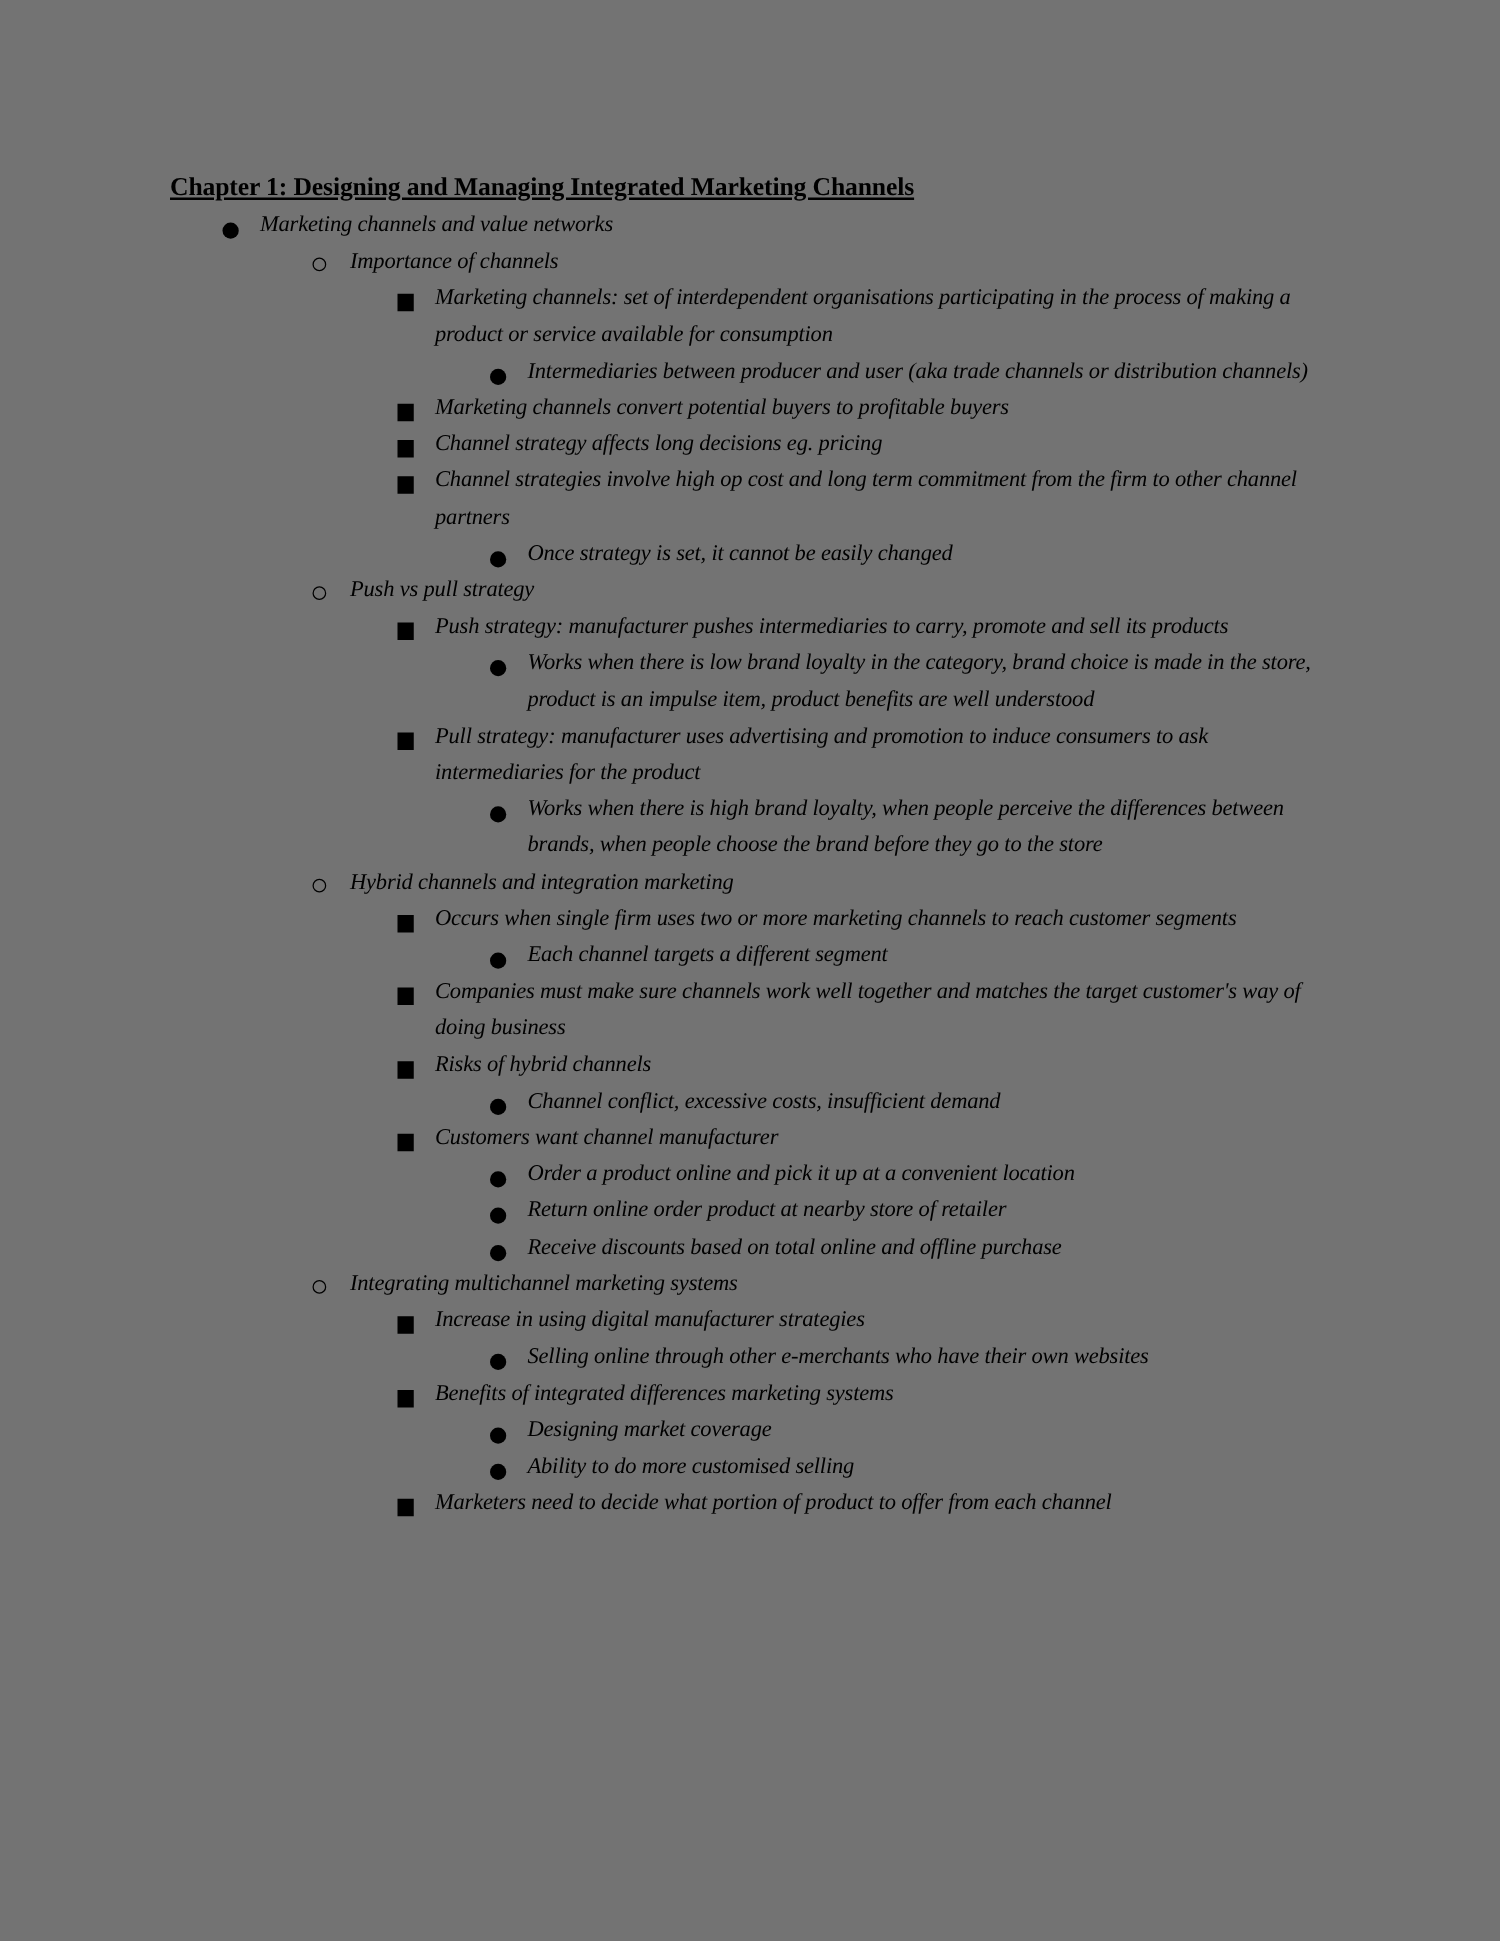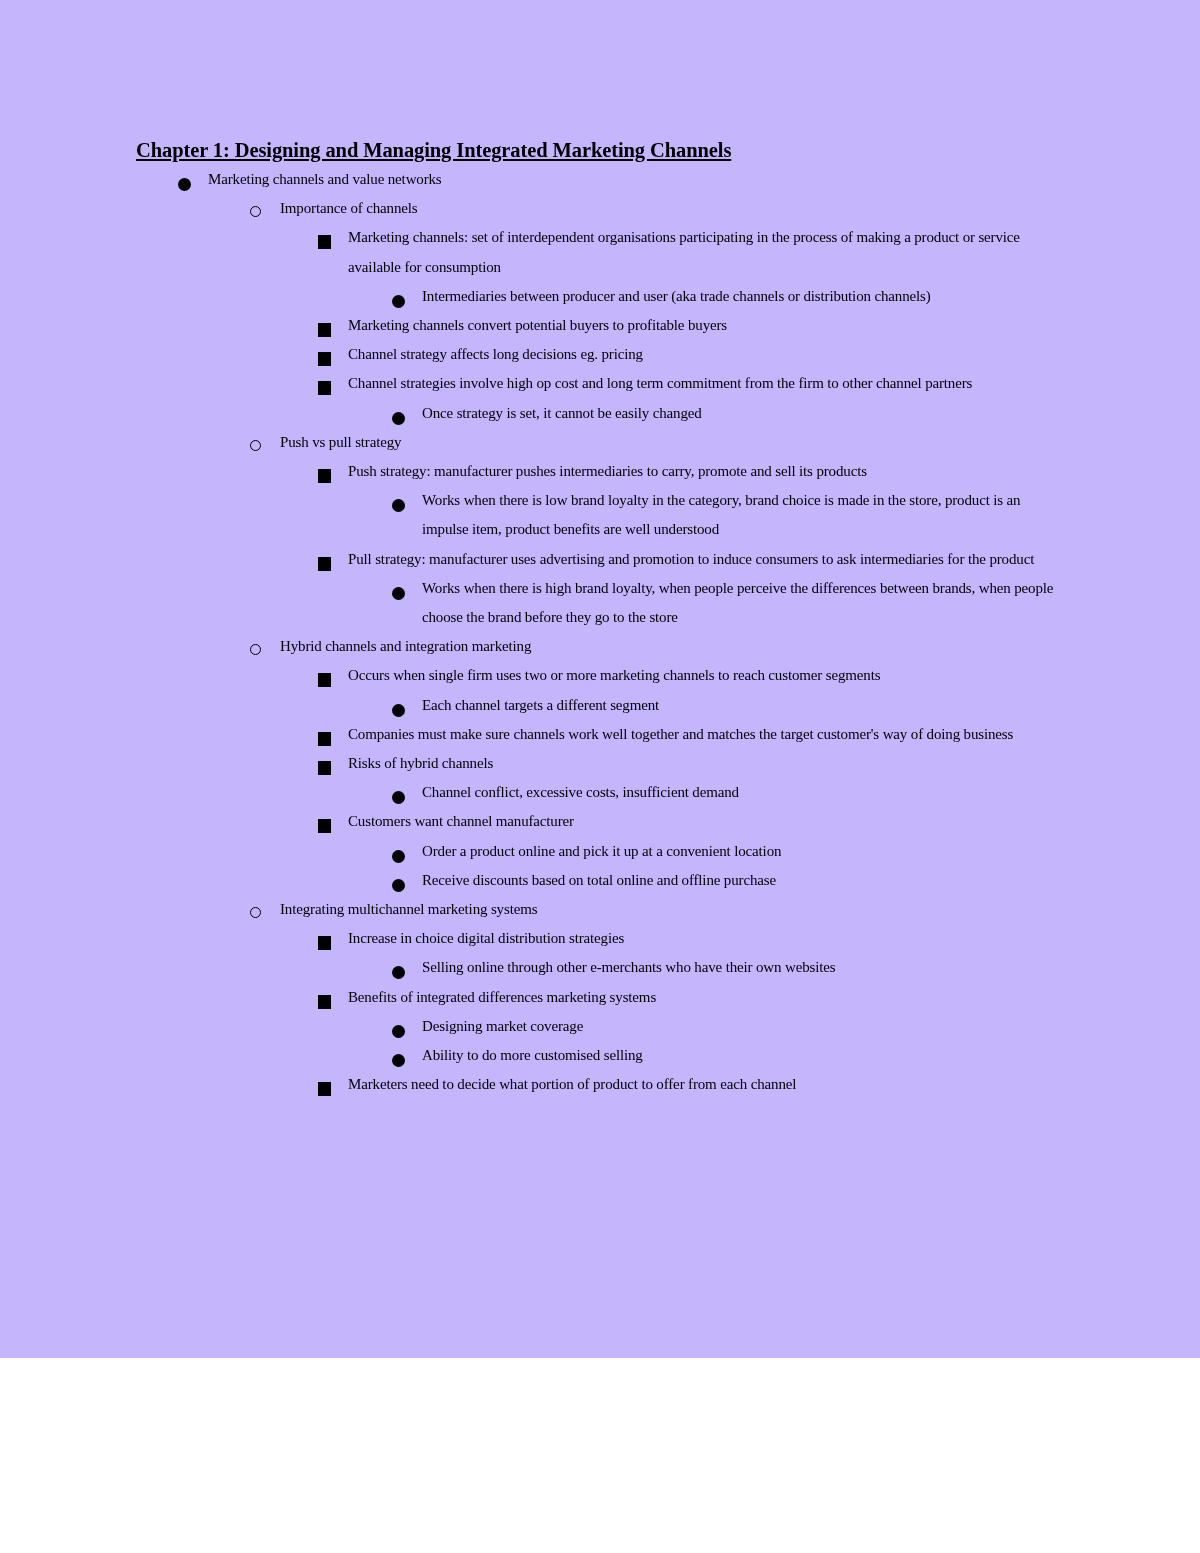--- a/index.html
+++ b/index.html
@@ -8,23 +8,23 @@
     padding: 0;
     background: #ffffff;
   }
   body {
     font-family: "Liberation Serif", "DejaVu Serif", serif;
     color: #000000;
   }
   .page {
     position: relative;
     width: 1200px;
-    height: 1358px;
+    height: 1553px;
     margin: 0 auto;
-    background: #c4b5fd;
+    background: #737373;
     overflow: hidden;
   }
   .doc {
     position: absolute;
     left: 136px;
     top: 136px;
     width: 920px;
   }
 
   
@@ -46,21 +46,22 @@
     margin: 0;
     padding: 0;
   }
   ul.outline ul {
     list-style: none;
     margin: 0;
     padding: 0;
   }
   li.node {
     position: relative;
-    font-size: 15px;
+    font-style: italic;
+    font-size: 18px;
     line-height: 29.2px;
     letter-spacing: -0.15px;
   }
   li.node > .row {
     position: relative;
     display: block;
   }
   .bullet {
     position: absolute;
     display: block;
@@ -259,37 +260,43 @@
                   <ul>
                     <li class="node lvl4">
                       <div class="row">
                         <span class="bullet"></span>
                         <span class="txt">Order a product online and pick it up at a convenient location</span>
                       </div>
                     </li>
                     <li class="node lvl4">
                       <div class="row">
                         <span class="bullet"></span>
+                        <span class="txt">Return online order product at nearby store of retailer</span>
+                      </div>
+                    </li>
+                    <li class="node lvl4">
+                      <div class="row">
+                        <span class="bullet"></span>
                         <span class="txt">Receive discounts based on total online and offline purchase</span>
                       </div>
                     </li>
                   </ul>
                 </li>
               </ul>
             </li>
             <li class="node lvl2">
               <div class="row">
                 <span class="bullet"></span>
                 <span class="txt">Integrating multichannel marketing systems</span>
               </div>
               <ul>
                 <li class="node lvl3">
                   <div class="row">
                     <span class="bullet"></span>
-                    <span class="txt">Increase in choice digital distribution strategies</span>
+                    <span class="txt">Increase in using digital manufacturer strategies</span>
                   </div>
                   <ul>
                     <li class="node lvl4">
                       <div class="row">
                         <span class="bullet"></span>
                         <span class="txt">Selling online through other e-merchants who have their own websites</span>
                       </div>
                     </li>
                   </ul>
                 </li>

